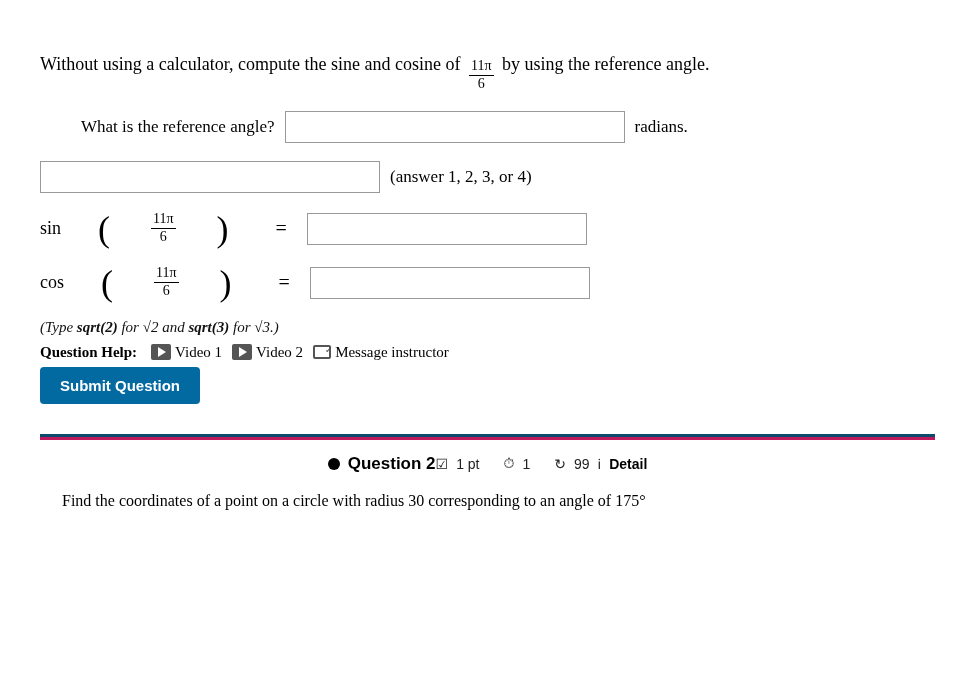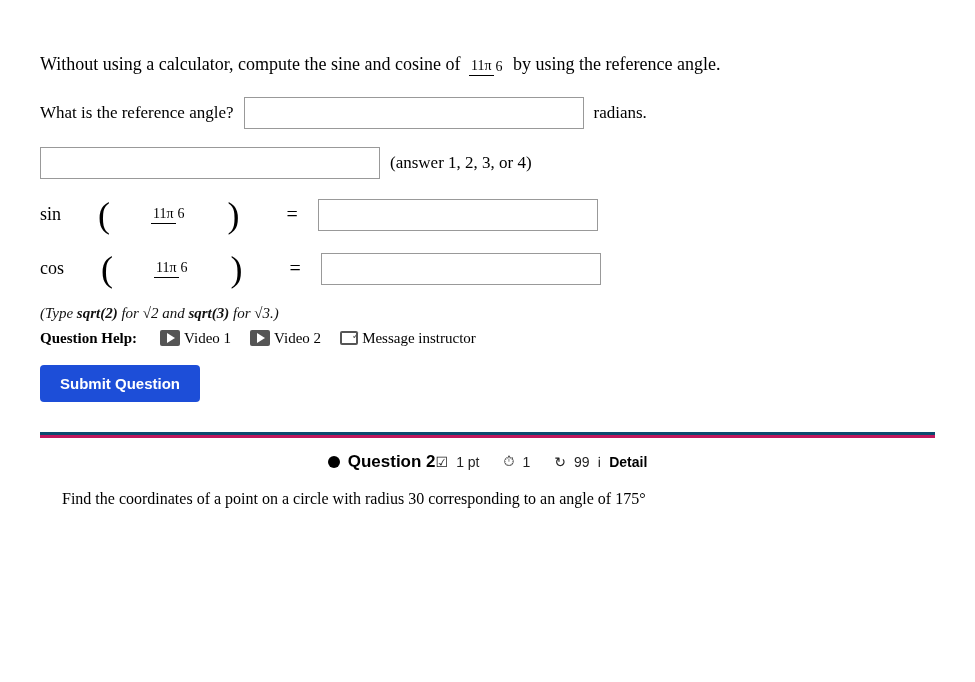--- a/index.html
+++ b/index.html
@@ -25,21 +25,21 @@
       display: flex;
       justify-content: flex-start;
       align-items: baseline;
       font-size: 18px;
       line-height: 1.6;
       margin-bottom: 18px;
     }
 
     .fraction-inline {
       display: inline-flex;
-      flex-direction: row;
+      flex-direction: column;
       align-items: center;
       vertical-align: middle;
       margin: 0 4px;
       font-size: 16px;
       line-height: 1.2;
     }
     .fraction-inline .num {
       border-bottom: 1.5px solid #000;
       padding: 0 2px;
       font-size: 14px;
@@ -52,20 +52,21 @@
     .row {
       display: flex;
       align-items: center;
       margin-bottom: 18px;
       font-size: 17px;
     }
 
     .row label {
       white-space: nowrap;
       margin-right: 10px;
+      margin-left: 41px;
     }
 
     .text-input {
       border: 1.5px solid #999;
       background: #fff;
       height: 32px;
       width: 280px;
       padding: 4px 8px;
       font-size: 15px;
       font-family: inherit;
@@ -115,22 +116,22 @@
     }
 
     .hint-text b {
       font-weight: bold;
     }
 
     .question-help-row {
       display: flex;
       align-items: center;
       font-size: 15px;
-      margin-bottom: 18px;
-      gap: 19px;
+      margin-bottom: 6px;
+      gap: 10px;
       flex-wrap: wrap;
     }
 
     .help-label {
       font-weight: bold;
       margin-right: 4px;
     }
 
     .video-btn {
       display: inline-flex;
@@ -173,21 +174,21 @@
     .msg-icon::after {
       content: '✓';
       position: absolute;
       top: -3px;
       right: -4px;
       font-size: 10px;
       color: #555;
     }
 
     .submit-btn {
-      background: #1d4ed8;
+      background: #0369a1;
       color: #fff;
       border: none;
       padding: 10px 20px;
       font-size: 15px;
       font-family: Arial, sans-serif;
       font-weight: bold;
       border-radius: 4px;
       cursor: pointer;
       margin-bottom: 20px;
     }

